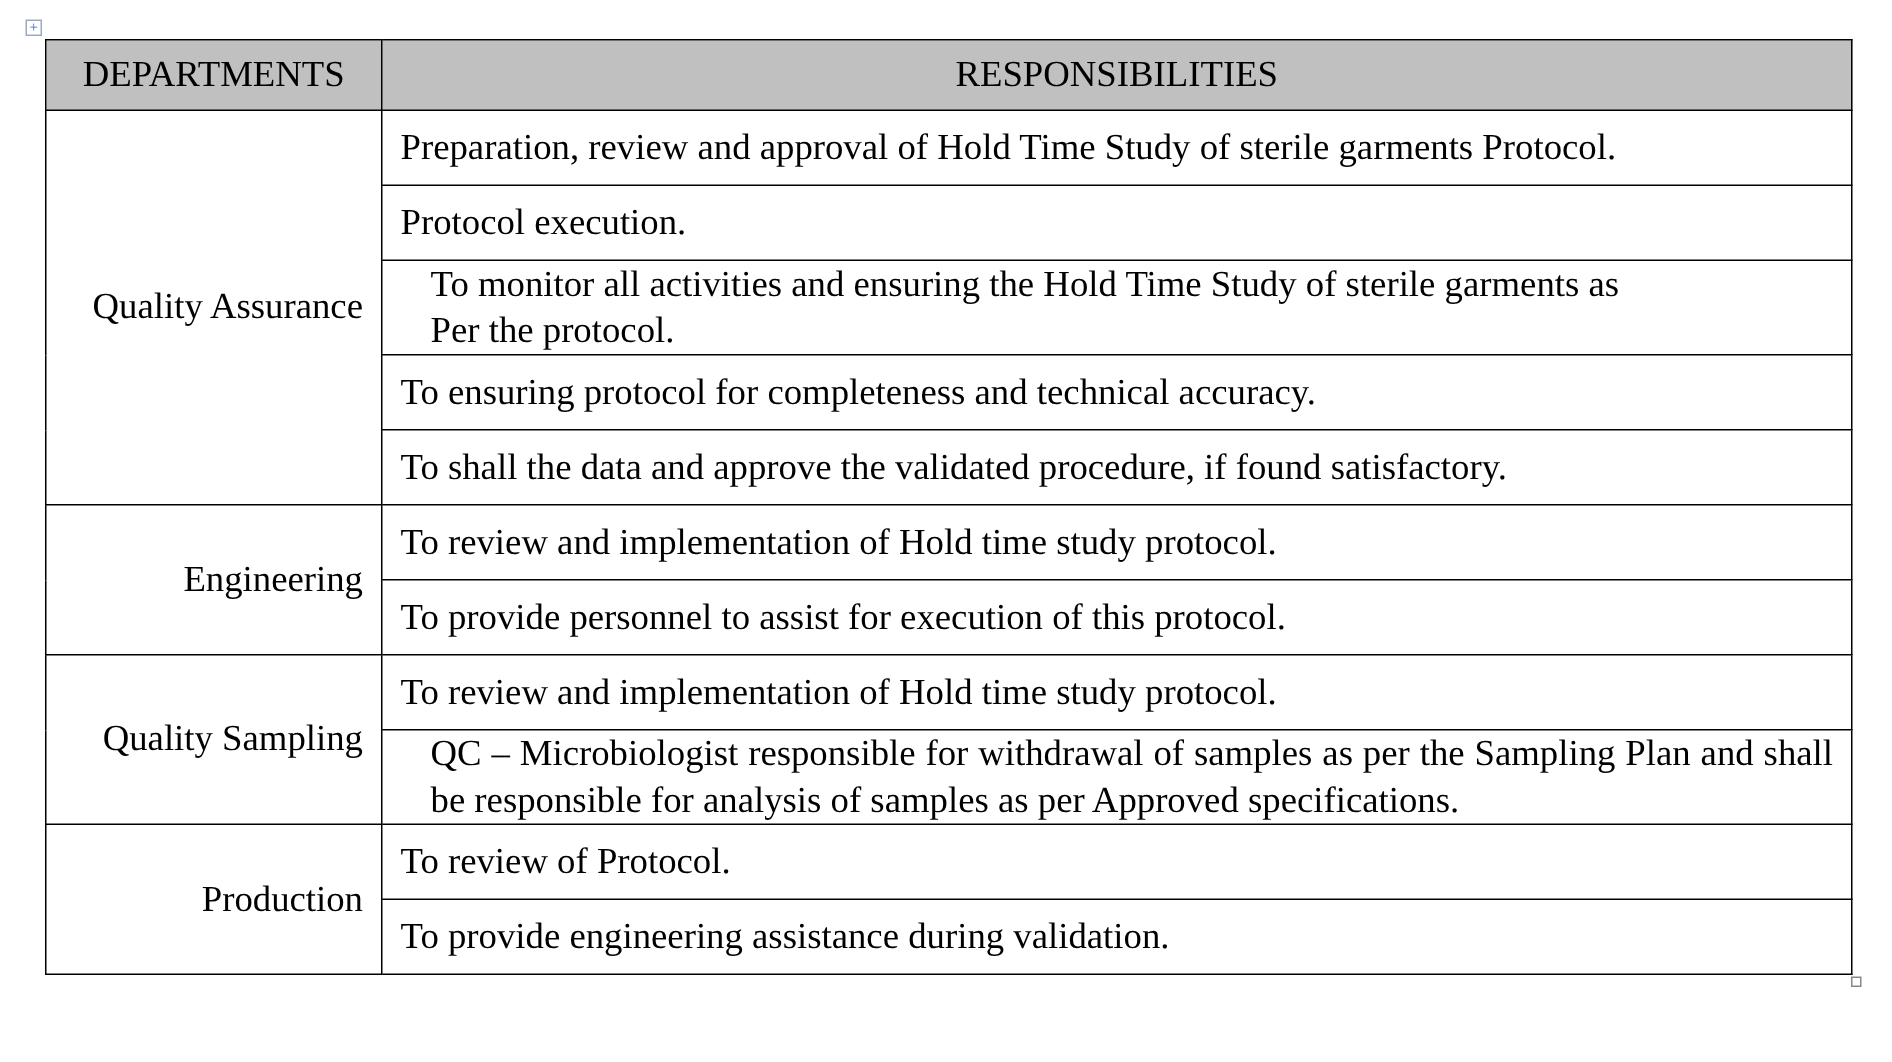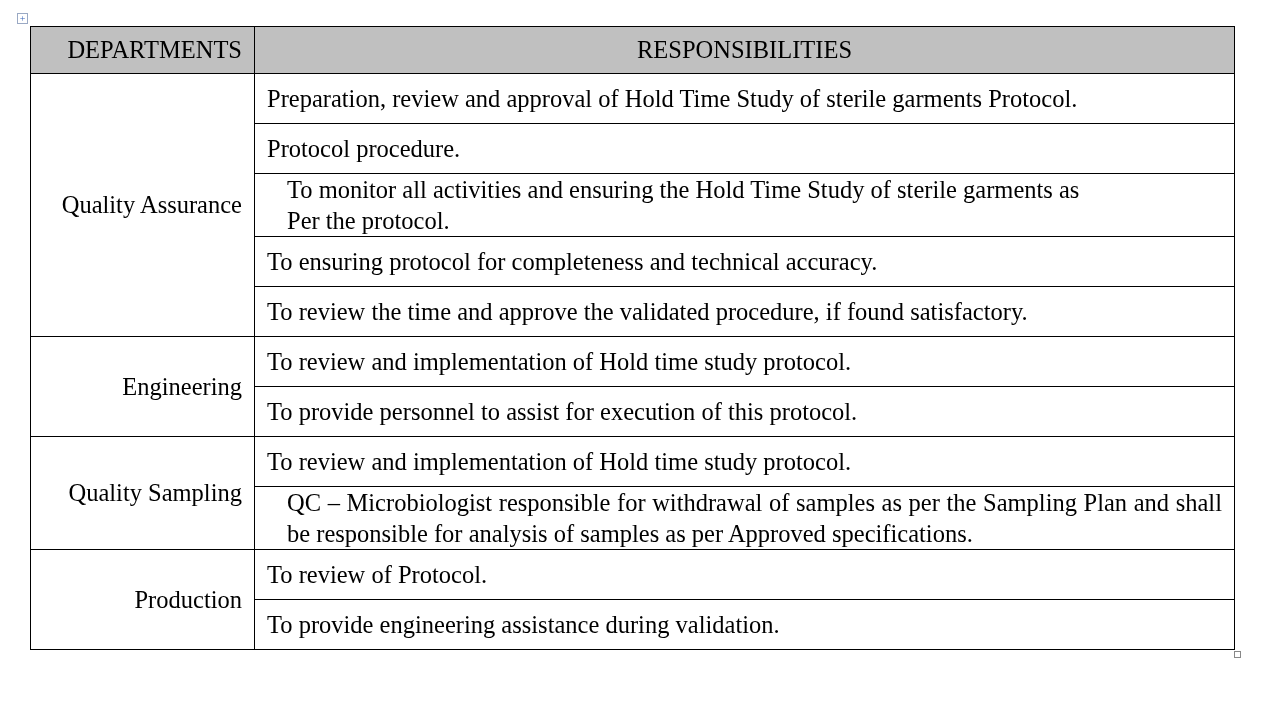--- a/index.html
+++ b/index.html
@@ -7,21 +7,21 @@
          font-family:"Liberation Serif", serif; color:#000; }
   .move-handle { position:absolute; left:17px; top:13px; width:11px; height:11px;
          border:1px solid #9aa9c4; background:#fff; box-sizing:border-box;
          font-size:10px; line-height:9px; text-align:center; color:#3a66b8; }
   .resize-handle { position:absolute; left:1234px; top:651px; width:7px; height:7px;
          border:1px solid #888; background:#fff; box-sizing:border-box; }
   table.resp { position:absolute; left:30px; top:26px; width:1205px;
          border-collapse:collapse; table-layout:fixed; font-size:24.5px; }
   table.resp td, table.resp th { border:1.5px solid #000; padding:0 12px; vertical-align:middle; }
   th { background:#c0c0c0; font-weight:normal; height:46px; }
-  th.dept { text-align:right; }
+  th.dept { text-align:center; }
   th.resp-h { text-align:center; }
   td.dept { text-align:right; }
   td.r { height:49px; line-height:30px; }
   td.r.two { height:62px; line-height:31px;padding-left:32px; }
   td.justify { text-align:justify; text-align-last:left;margin-top:44px; }
   col.c1 { width:224px; }
 </style>
 </head>
 <body>
 
@@ -37,31 +37,31 @@
       <th class="dept">DEPARTMENTS</th>
       <th class="resp-h">RESPONSIBILITIES</th>
     </tr>
   </thead>
   <tbody>
     <tr>
       <td class="dept" rowspan="5">Quality Assurance</td>
       <td class="r">Preparation, review and approval of Hold Time Study of sterile garments Protocol.</td>
     </tr>
     <tr>
-      <td class="r">Protocol procedure.</td>
+      <td class="r">Protocol execution.</td>
     </tr>
     <tr>
       <td class="r two" style="white-space:pre-line">To monitor all activities and ensuring the Hold Time Study of sterile garments as
 Per the protocol.</td>
     </tr>
     <tr>
       <td class="r">To ensuring protocol for completeness and technical accuracy.</td>
     </tr>
     <tr>
-      <td class="r">To review the time and approve the validated procedure, if found satisfactory.</td>
+      <td class="r">To shall the data and approve the validated procedure, if found satisfactory.</td>
     </tr>
 
     <tr>
       <td class="dept" rowspan="2">Engineering</td>
       <td class="r">To review and implementation of Hold time study protocol.</td>
     </tr>
     <tr>
       <td class="r">To provide personnel to assist for execution of this protocol.</td>
     </tr>
 

